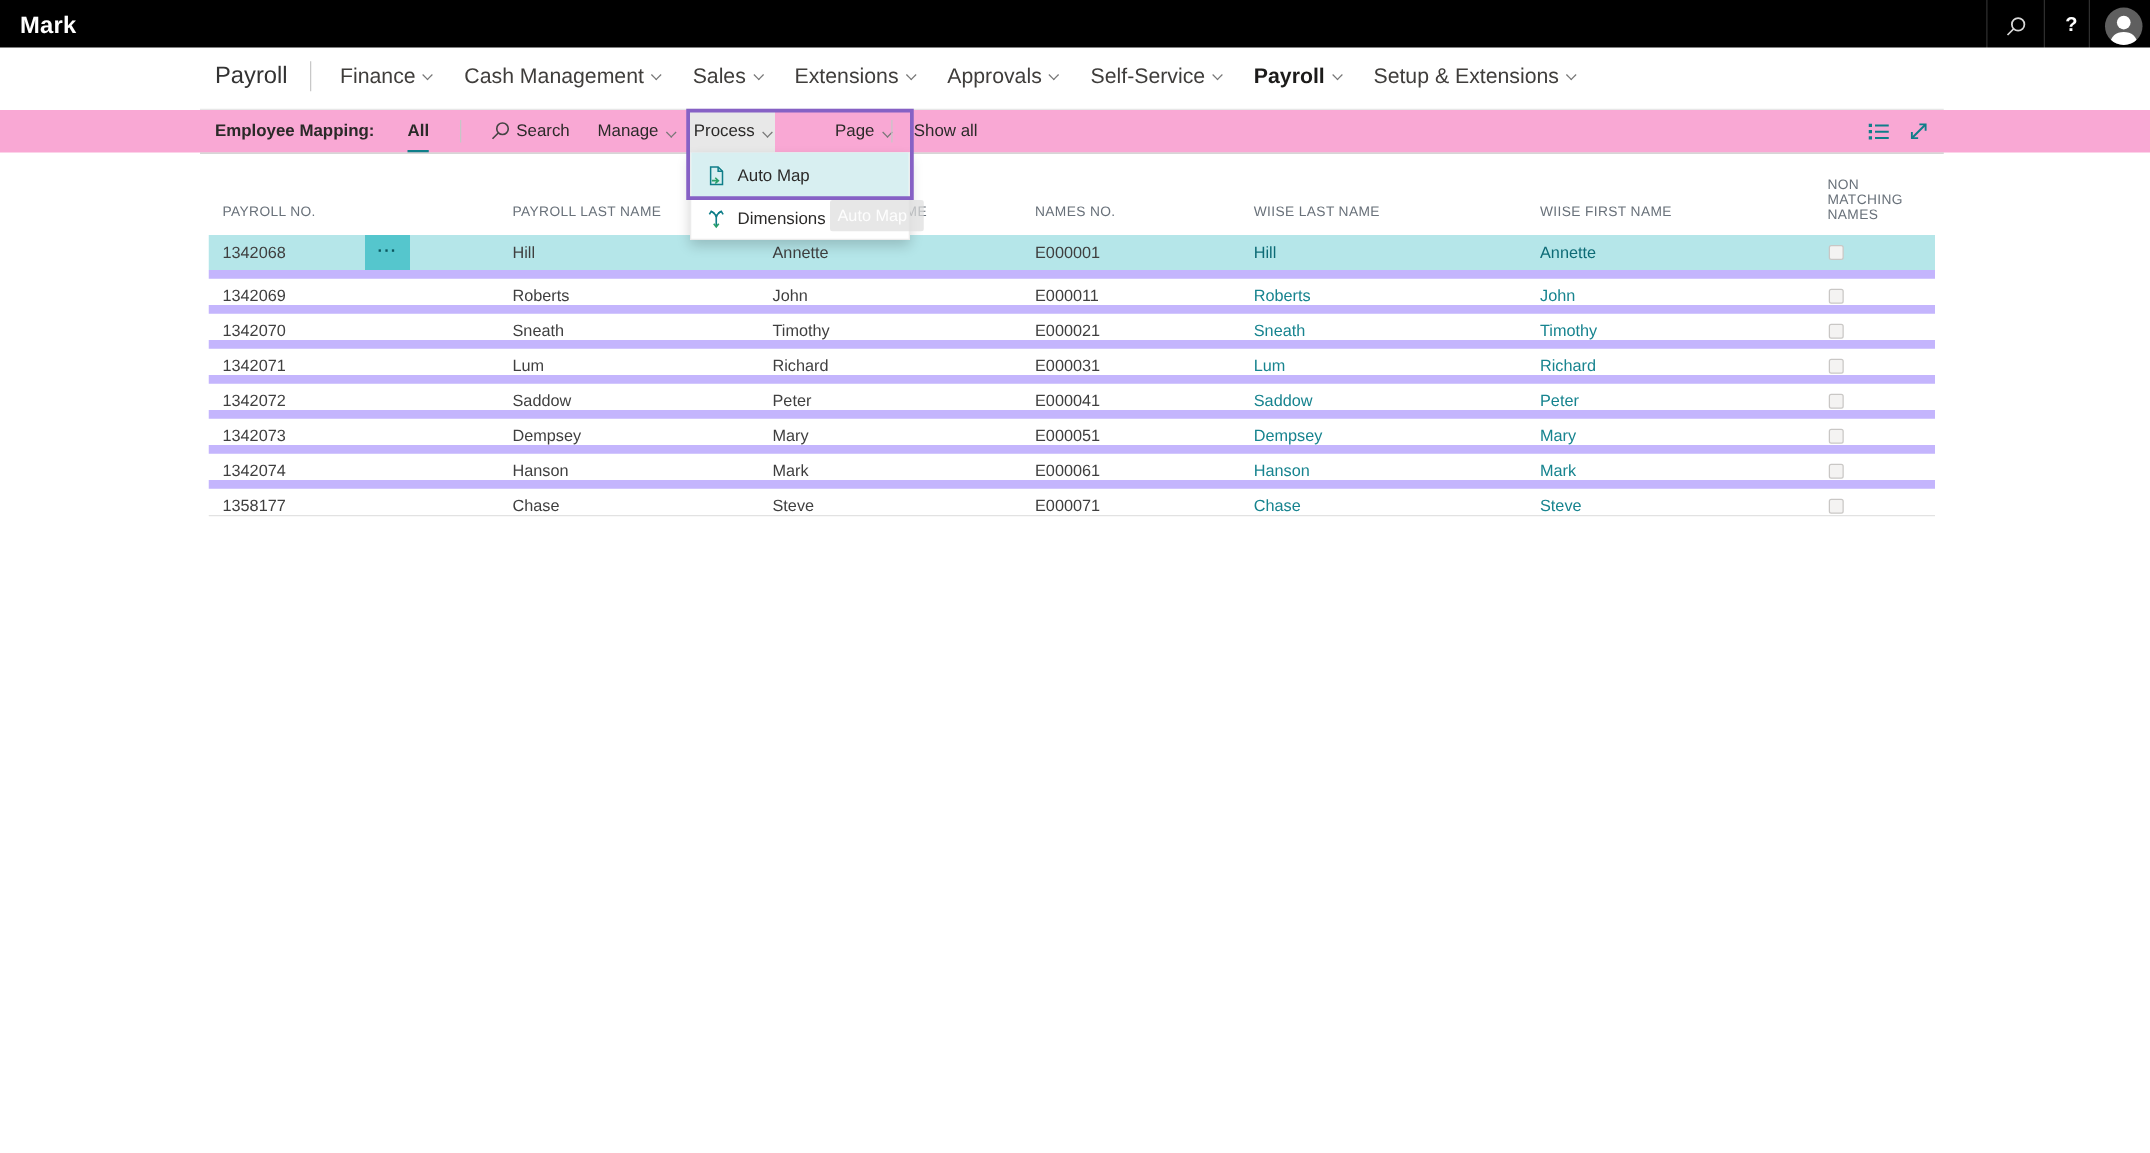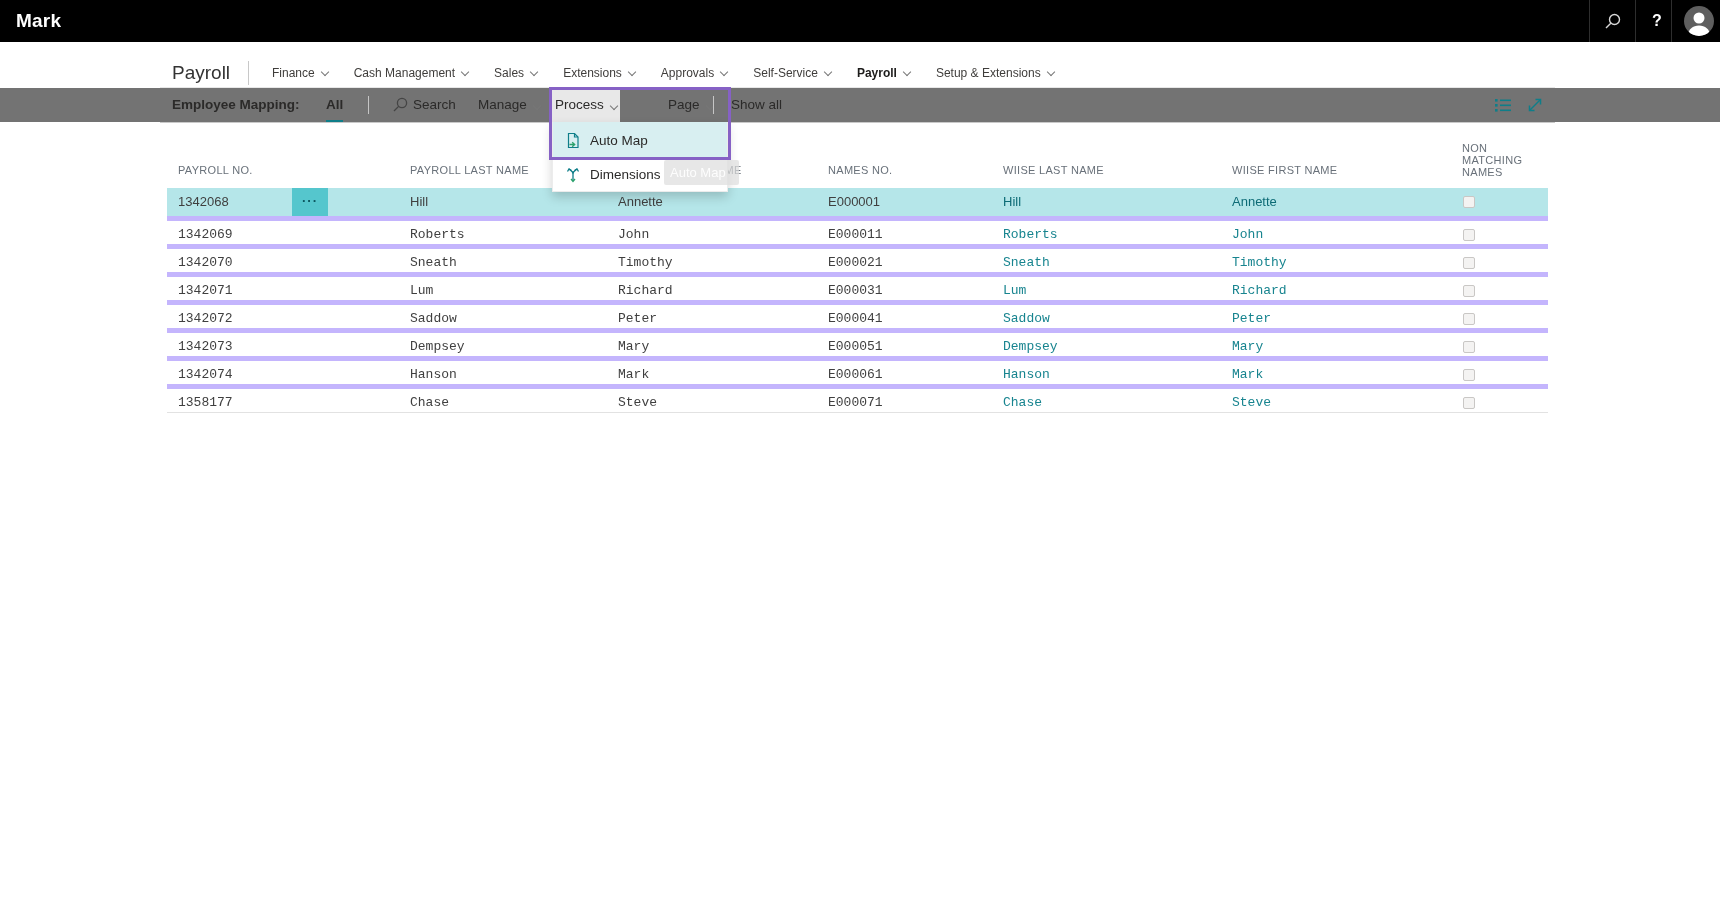--- a/index.html
+++ b/index.html
@@ -8,31 +8,31 @@
 
   
   .topbar { position:absolute; left:0; top:0; width:1720px; height:42px; background:#000; }
   .logo { position:absolute; left:16px; top:0; line-height:42px; color:#fff; font-size:19px; font-weight:bold; letter-spacing:.2px; }
   .topbar .vsep { position:absolute; top:0; width:1px; height:42px; background:#2e2e2e; }
   .top-icon { position:absolute; top:0; height:42px; width:44px; display:flex; align-items:center; justify-content:center; cursor:pointer; }
   .help-glyph { color:#fff; font-size:16px; font-weight:bold; }
   .avatar { width:30px; height:30px; border-radius:50%; background:#5f5f5f; overflow:hidden; display:flex; align-items:flex-end; justify-content:center; }
 
   
-  .navbar { position:absolute; left:0; top:50px; width:1720px; height:46px; background:#fff; }
+  .navbar { position:absolute; left:0; top:38px; width:1720px; height:46px; background:#fff; }
   .page-title { position:absolute; left:172px; top:0; line-height:46px; font-size:19px; color:#333; }
   .title-divider { position:absolute; left:248px; top:11px; width:1px; height:24px; background:#c8c8c8; }
   .nav-items { position:absolute; left:272px; top:0; height:46px; display:flex; align-items:center; gap:26px; }
-  .nav-item { font-size:12px; color:#3f3d3b; white-space:nowrap; cursor:pointer; display:flex; align-items:center;text-align:center; }
+  .nav-item { font-size:17px; color:#3f3d3b; white-space:nowrap; cursor:pointer; display:flex; align-items:center;text-align:center; }
   .nav-item.active { font-weight:bold; color:#1c1b1a; }
   .chev { display:inline-block; width:6px; height:6px; border-right:1.3px solid #777; border-bottom:1.3px solid #777; transform:rotate(45deg); margin-left:7px; margin-top:-3px; }
   .nav-border { position:absolute; left:160px; top:87px; width:1395px; height:1px; background:#e7e7e7; }
 
   
-  .actionbar { position:absolute; left:0; top:88px; width:1720px; height:34px; background:#737373; font-size:13.5px; }
+  .actionbar { position:absolute; left:0; top:88px; width:1720px; height:34px; background:#f9a8d4; font-size:13.5px; }
   .actionbar .item { position:absolute; top:0; line-height:34px; white-space:nowrap; cursor:pointer; color:#2b2a29; }
   .ab-caption { font-weight:bold; color:#333; cursor:default !important; }
   .ab-filter { font-weight:bold; color:#0f7e89; border-bottom:2px solid #0f7e89; line-height:30px !important; margin-top:2px; }
   .ab-sep { position:absolute; top:8px; width:1px; height:18px; background:#c6c6c6; }
   .proc-btn { background:#e8e8e8; padding:0 3px; }
   .page-btn { padding:0 12px; }
   .actionbar-border { position:absolute; left:160px; top:122px; width:1395px; height:1px; background:#c9c9c9; }
   .ab-right-icon { position:absolute; top:8px; width:18px; height:18px; cursor:pointer; }
 
   
@@ -45,21 +45,21 @@
   .tooltip { position:absolute; left:664px; top:160px; width:75px; height:25px; background:rgba(222,222,222,.72); color:rgba(255,255,255,.92); font-size:13px; line-height:25px; padding-left:6px; overflow:hidden; white-space:nowrap; z-index:6; border-radius:2px; }
 
   
   .grid { position:absolute; left:167px; top:123px; width:1381px; }
   .grid-header { position:relative; height:65px; }
   .gh { position:absolute; bottom:12px; font-size:11px; color:#69717a; letter-spacing:.3px; white-space:nowrap; }
   .gh.wrap { white-space:normal; width:66px; line-height:12px; bottom:10px; }
   .h0{left:11px}.h1{left:243px}.h2{left:451px}.h3{left:661px}.h4{left:836px}.h5{left:1065px}.h6{left:1295px}
   .rows { position:relative; }
   .row { position:relative; height:28px; background:#fff; }
-  .row + .row { border-top:5px solid #c4b5fd;font-family:Liberation Mono, monospace; }
+  .row + .row { border-top:7px solid #c4b5fd; }
   .row.selected { background:#b5e6e9; }
   .rows-bottom { height:1px; background:#e2e2e2; }
   .cell { position:absolute; top:0; line-height:28px; font-size:13px; color:#3f3f3f; white-space:nowrap; }
   .c0{left:11px}.c1{left:243px}.c2{left:451px}.c3{left:661px}.c4{left:836px}.c5{left:1065px}
   .cell.link { color:#17848f; cursor:pointer; }
   .row.selected .cell.link { color:#0d6b76; }
   .row-options { position:absolute; left:125px; top:0; width:36px; height:28px; background:#55c6cd; color:#0b565e; text-align:center; line-height:26px; font-size:13px; letter-spacing:1px; font-weight:bold; cursor:pointer; }
   .checkbox { position:absolute; left:1296px; top:8px; width:12px; height:12px; background:#f4f3f2; border:1px solid #c9c7c5; border-radius:2px; }
 </style>
 </head>

